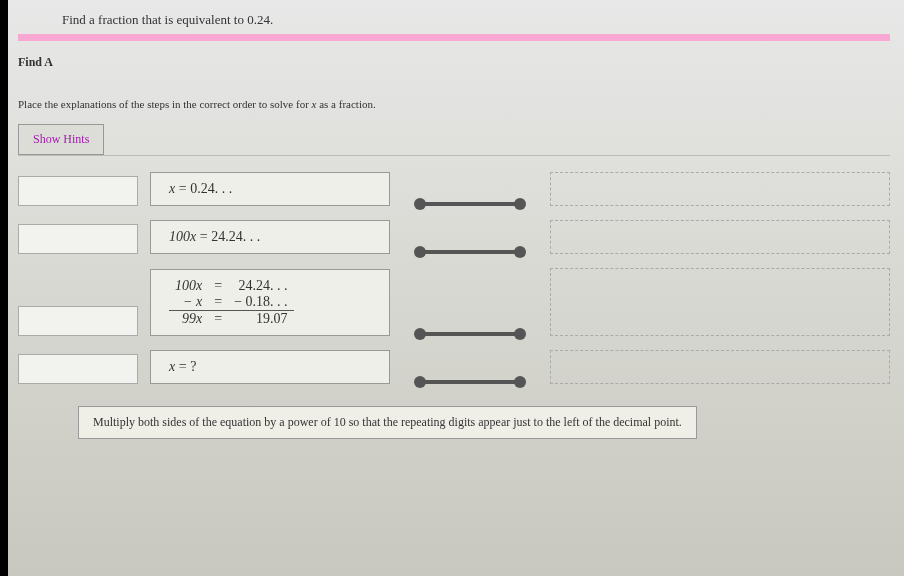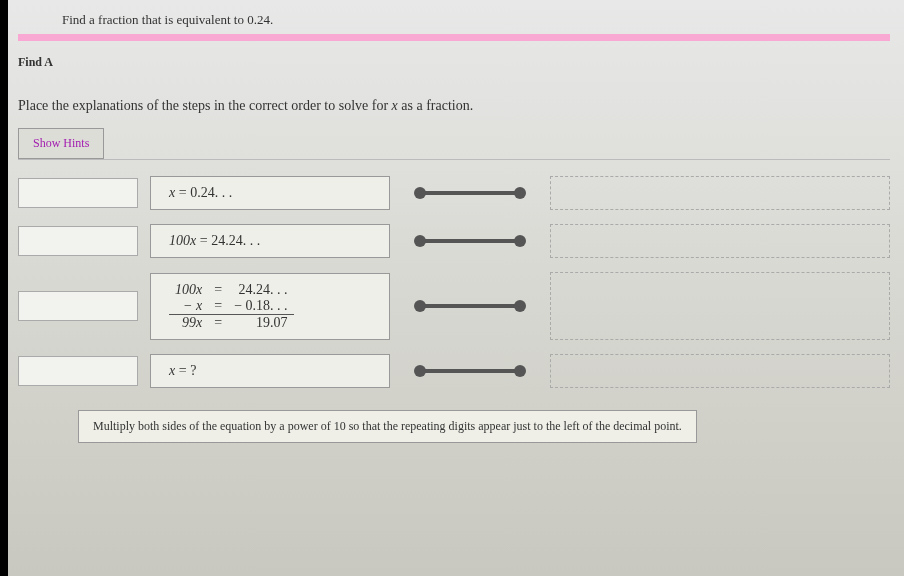--- a/index.html
+++ b/index.html
@@ -25,21 +25,21 @@
     border-bottom: 7px solid #f9a8d4;
     padding: 4px 0 6px 44px;
     font-size: 13px;
   }
   .part-label {
     font-weight: bold;
     font-size: 12px;
     margin: 14px 0 10px 0;
   }
   .instruction {
-    font-size: 14px;
+    font-size: 11px;
     margin-bottom: 14px;
     margin-top: 28px;
   }
   .hints-row {
     border-bottom: 1px solid #bbb;
     padding-bottom: 0;
     margin-bottom: 10px;
   }
   .hints-btn {
     display: inline-block;
@@ -49,21 +49,21 @@
     font-size: 12px;
     color: #a21caf;
     position: relative;
     top: 0;
   }
   .work-area {
     padding: 6px 0 0 0;
   }
   .step-row {
     display: flex;
-    align-items: center;
+    align-items: flex-end;
     gap: 12px;
     margin-bottom: 14px;
   }
   .drop-slot {
     width: 120px;
     height: 30px;
     border: 1px solid #aaa;
     background: #f2f2ee;
     flex-shrink: 0;
   }

